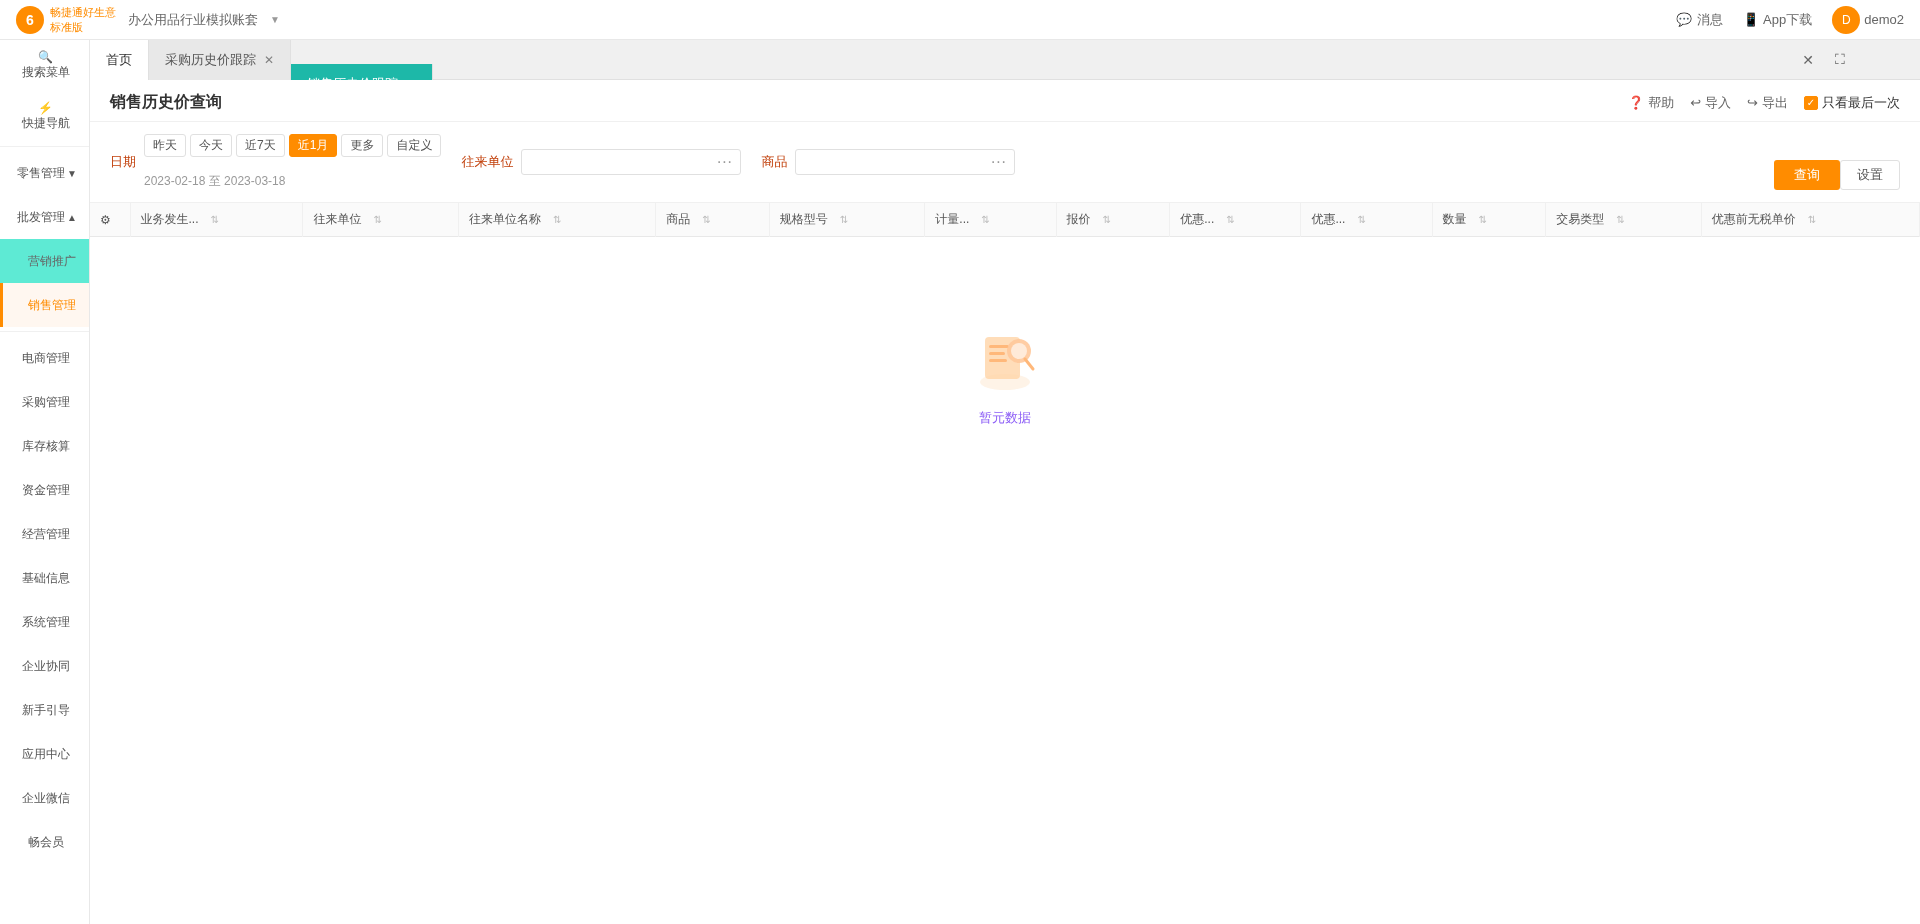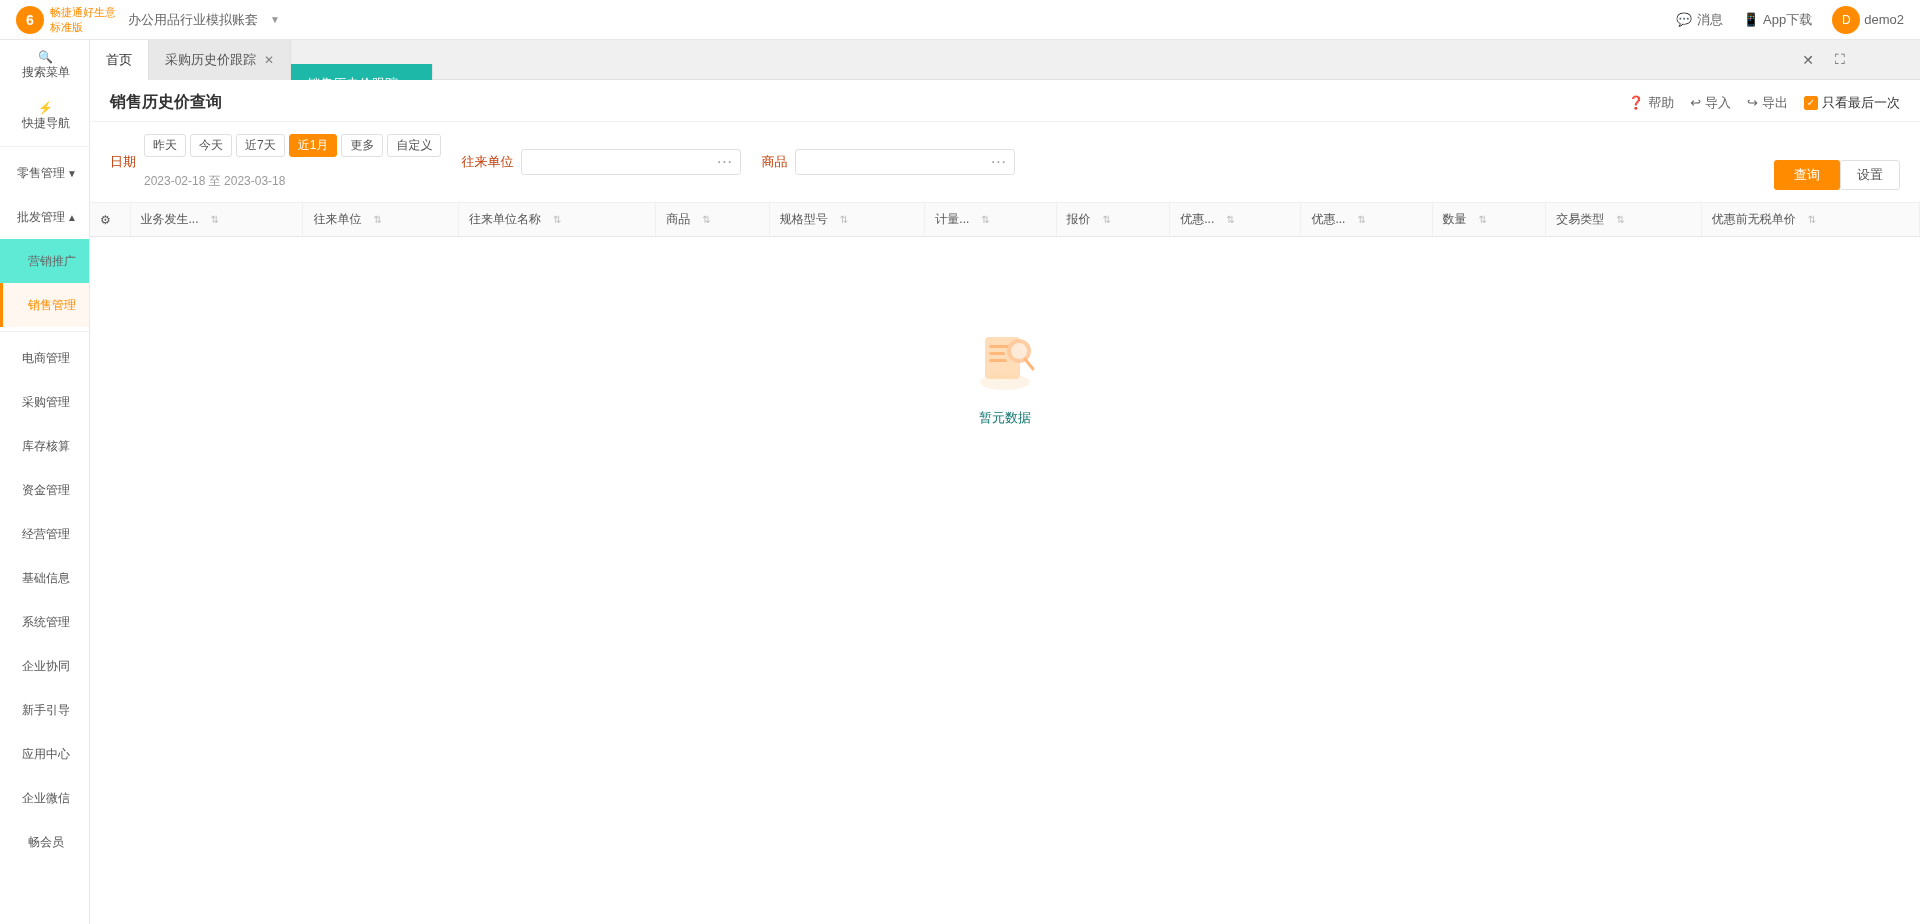--- a/index.html
+++ b/index.html
@@ -227,21 +227,21 @@
       align-items: center;
       justify-content: center;
       padding: 80px 0;
       color: #bbb;
     }
     .empty-icon {
       width: 80px; height: 80px;
       position: relative;
       margin-bottom: 12px;
     }
-    .empty-text { font-size: 13px; color: #0f766e; }
+    .empty-text { font-size: 13px; color: #8b5cf6; }
 
     
     ::-webkit-scrollbar { width: 6px; height: 6px; }
     ::-webkit-scrollbar-track { background: #f5f5f5; }
     ::-webkit-scrollbar-thumb { background: #ddd; border-radius: 3px; }
   </style>
 </head>
 <body>
 
 <div class="top-bar">

